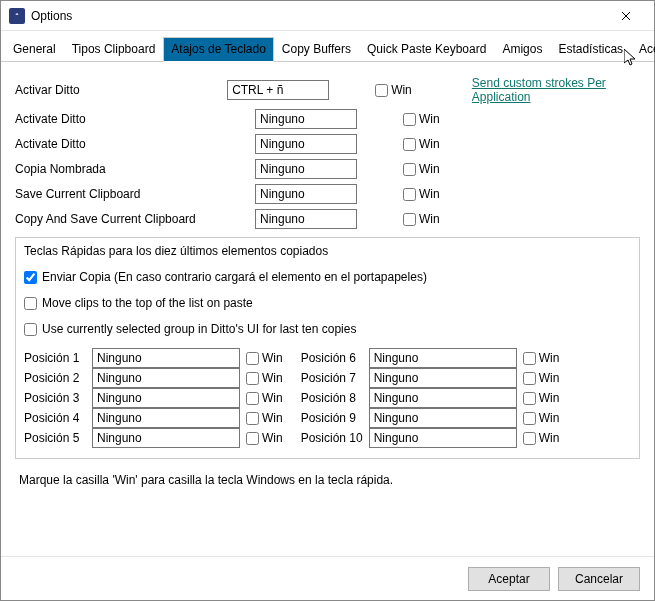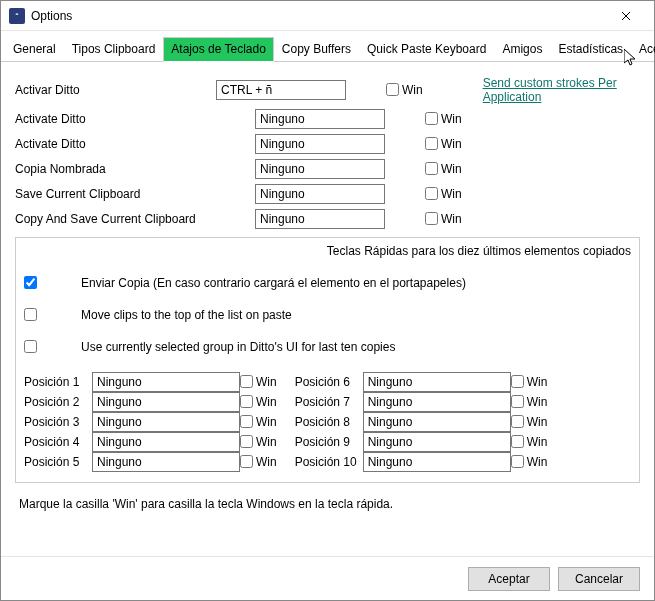--- a/index.html
+++ b/index.html
@@ -4,32 +4,32 @@
 <style>
 * { box-sizing: border-box; font-family: "Segoe UI", Tahoma, sans-serif; }
 body { margin: 0; background: #fff; }
 .window { width: 655px; height: 601px; border: 1px solid #888; display: flex; flex-direction: column; }
 .titlebar { height: 30px; display: flex; align-items: center; padding: 0 8px; border-bottom: 1px solid #e5e5e5; }
 .titlebar .icon { width: 16px; height: 16px; background: #2a3d7a; border-radius: 2px; display: flex; align-items: center; justify-content: center; color: #fff; font-size: 9px; margin-right: 6px; }
 .titlebar .title { font-size: 12px; color: #000; flex: 1; }
 .titlebar .close { width: 40px; height: 28px; display: flex; align-items: center; justify-content: center; font-size: 14px; color: #000; cursor: default; }
 .tabs { display: flex; padding: 6px 4px 0; font-size: 12px; border-bottom: 1px solid #ccc; position: relative; }
 .tab { padding: 4px 7px; color: #000; cursor: default; white-space: nowrap; border: 1px solid transparent; position: relative; }
-.tab.active { border: 1px solid #ccc; border-bottom: 1px solid #fff; background: #22c55e; margin-bottom: -1px; }
+.tab.active { border: 1px solid #ccc; border-bottom: 1px solid #fff; background: #0369a1; margin-bottom: -1px; }
 .cursor-svg { position: absolute; right: 14px; top: 18px; pointer-events: none; }
 .content { flex: 1; padding: 14px 14px 6px; font-size: 12px; color: #000; overflow: hidden; }
 .row { display: flex; align-items: center; margin-bottom: 5px; gap: 40px; }
 .row .lbl { width: 200px; }
-.row input[type="text"] { width: 130px; height: 20px; border: 1px solid #767676; padding: 8px 4px; font-size: 12px; }
-.wincb { display: flex; align-items: flex-start; }
+.row input[type="text"] { width: 102px; height: 20px; border: 1px solid #767676; padding: 8px 4px; font-size: 12px; }
+.wincb { display: flex; align-items: flex-end; margin-left: 6px; }
 .wincb input { width: 13px; height: 13px; margin: 0 3px 0 0; }
 .link { color: #0f766e; text-decoration: underline; margin-left: 20px; font-size: 12px; }
 .group { border: 1px solid #ccc; padding: 6px 8px 10px; margin-top: 8px; }
-.group .gtitle { font-size: 12px; margin-bottom: 4px; text-align: right; }
-.cbrow { display: flex; align-items: flex-start; margin: 18px 0; gap: 39px; }
+.group .gtitle { font-size: 12px; margin-bottom: 4px; }
+.cbrow { display: flex; align-items: flex-end; margin: 12px 0; }
 .cbrow input { width: 13px; height: 13px; margin: 0 5px 0 0; }
 .positions { display: flex; gap: 18px; margin-top: 8px; }
 .poscol { display: flex; flex-direction: column; gap: 0; }
 .posrow { display: flex; align-items: center; }
 .posrow .plbl { width: 68px; }
 .posrow input[type="text"] { width: 148px; height: 20px; border: 1px solid #767676; padding: 1px 4px; font-size: 12px; }
 .hint { margin: 14px 4px; font-size: 12px; }
 .footer { height: 44px; display: flex; align-items: center; justify-content: flex-end; gap: 8px; padding: 0 14px; border-top: 1px solid #e5e5e5; }
 .btn { min-width: 82px; height: 24px; border: 1px solid #adadad; background: #e1e1e1; font-size: 12px; cursor: default; display: flex; align-items: center; justify-content: center; }
 </style>

